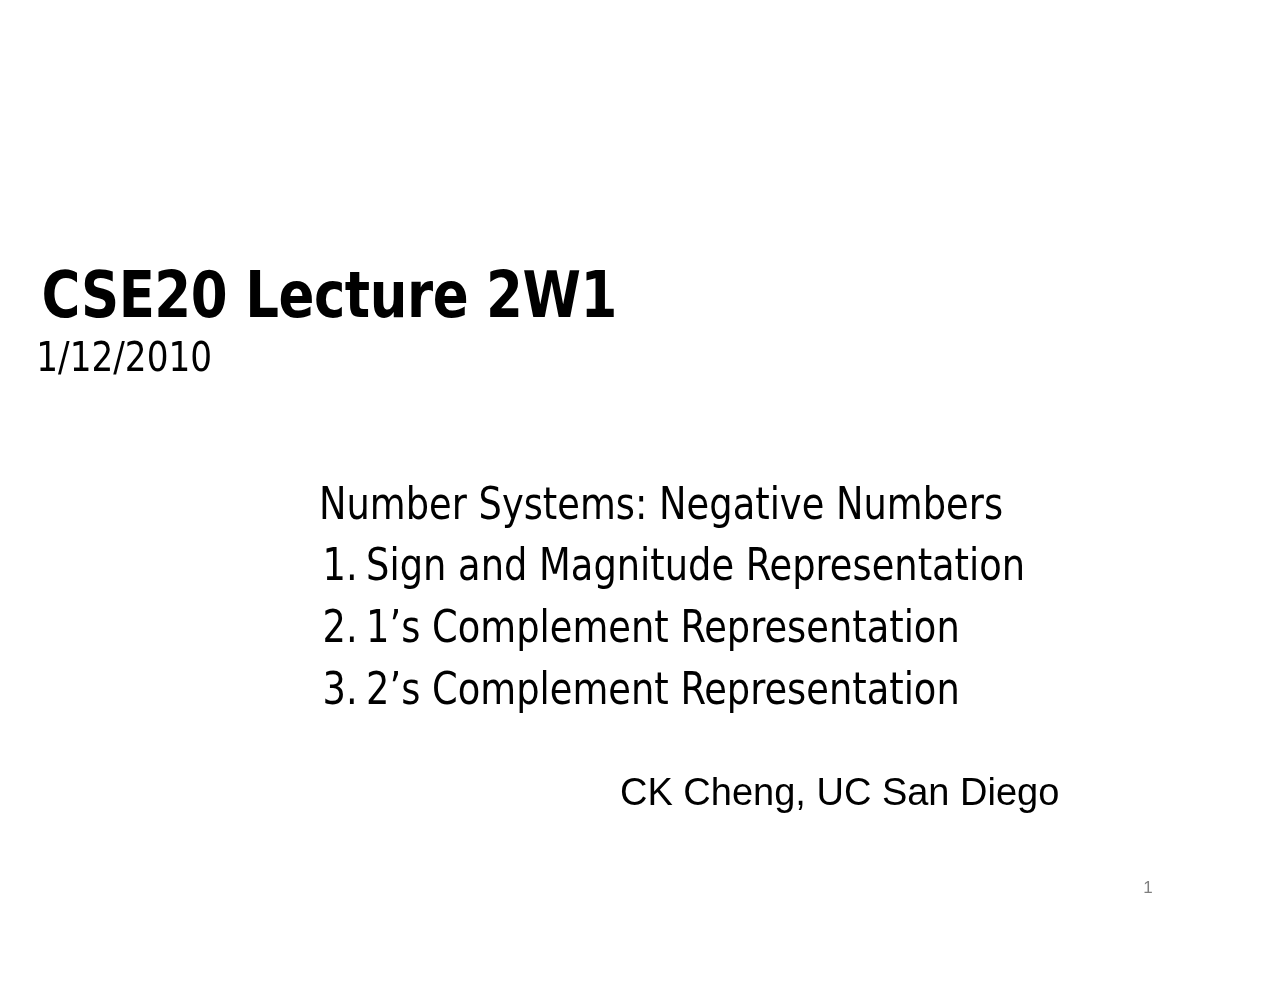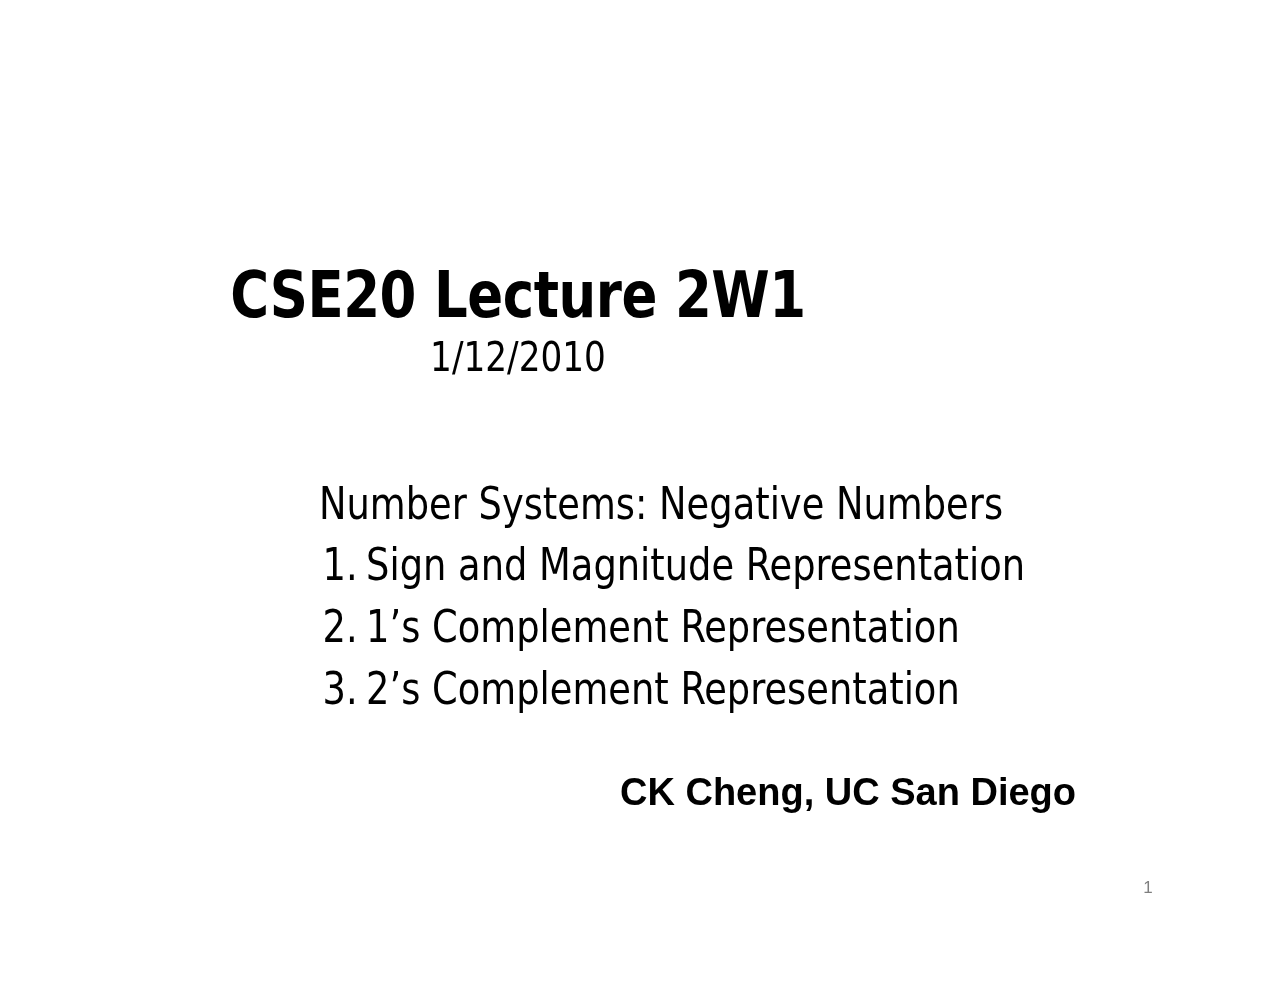--- a/index.html
+++ b/index.html
@@ -20,21 +20,20 @@
     height: 989px;
     background: #ffffff;
   }
 
   
   .title-block {
     position: absolute;
     left: 0;
     top: 258px;
     width: 1036px;
-    text-align: center;
   }
 
   .slide-title {
     font-family: "DejaVu Sans Condensed", "Liberation Sans Narrow", "Liberation Sans", sans-serif;
     font-weight: bold;
     font-size: 64px;
     line-height: 74px;
     letter-spacing: -0.5px;
     color: #000000;
     transform: scaleX(0.92);
@@ -101,21 +100,21 @@
   .item-text {
     flex: 0 0 auto;
   }
 
   
   .author-line {
     position: absolute;
     left: 620px;
     top: 768px;
     font-family: "Liberation Sans", sans-serif;
-    font-weight: bold;
+    font-weight: normal;
     font-size: 38px;
     line-height: 48px;
     color: #000000;
     white-space: nowrap;
   }
 
   
   .page-number {
     position: absolute;
     left: 1120px;

